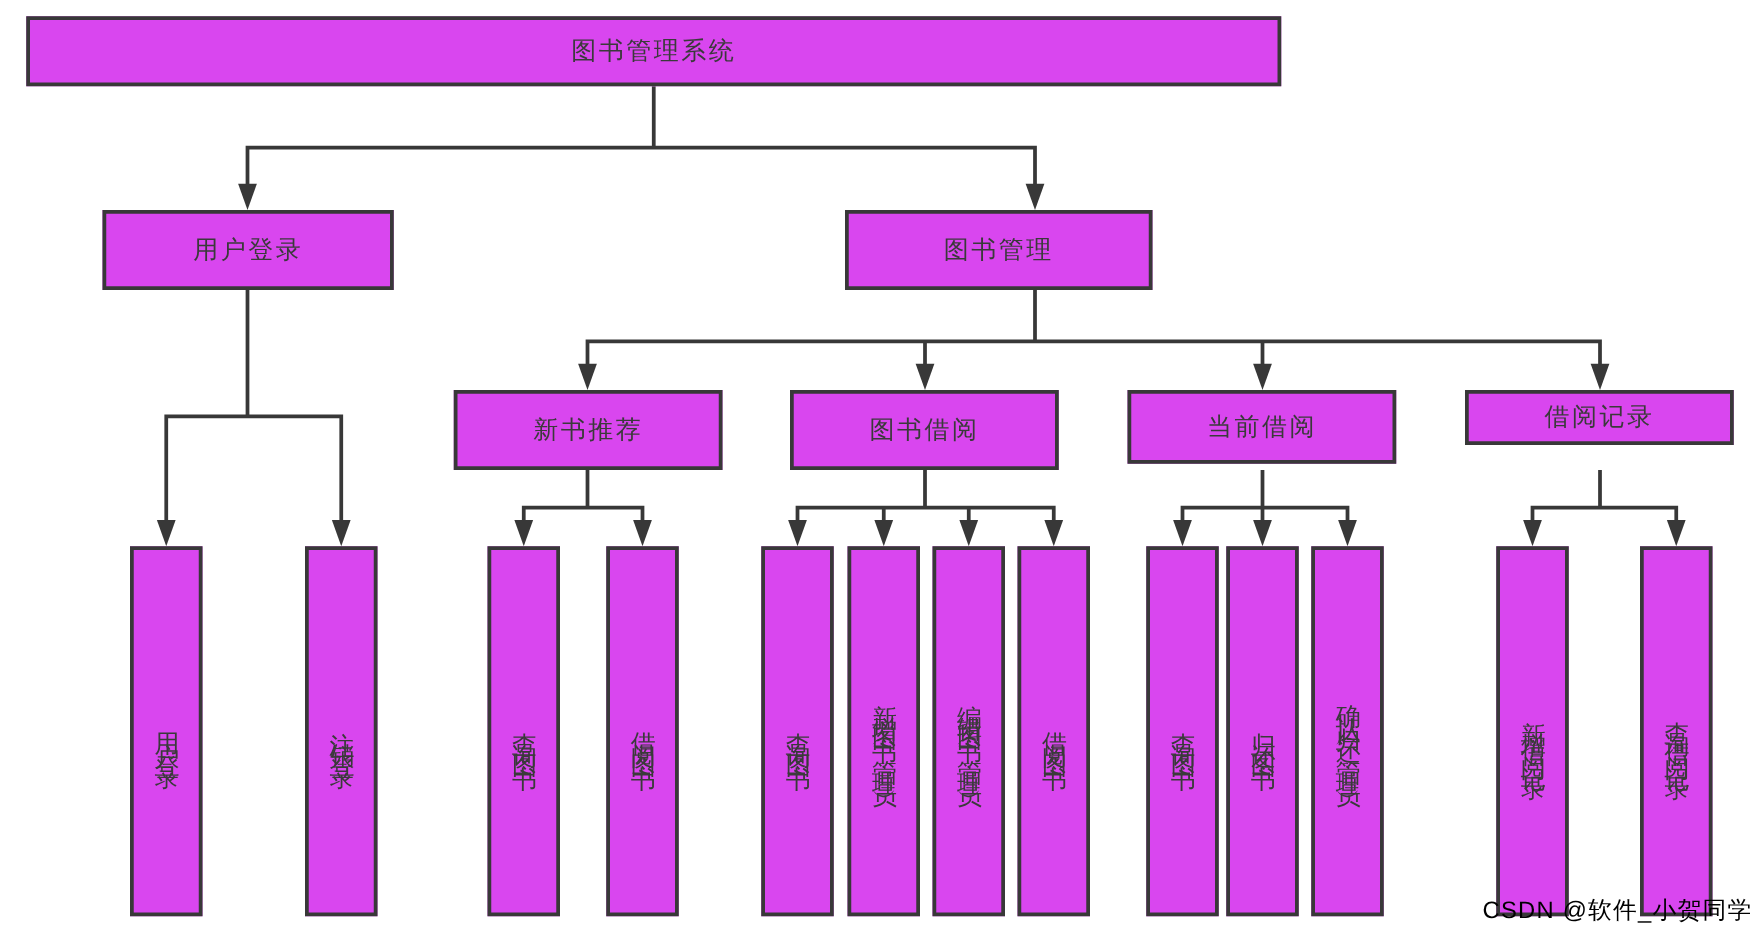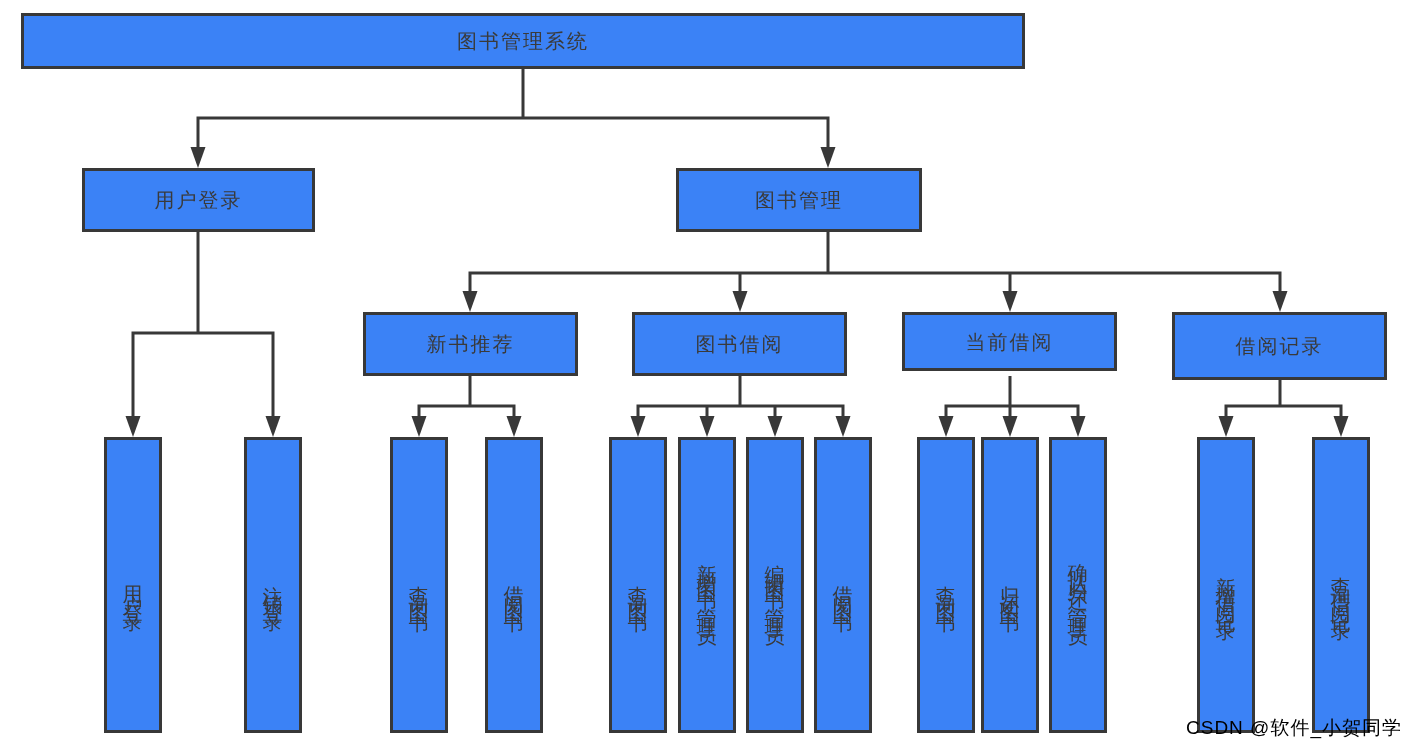--- a/index.html
+++ b/index.html
@@ -8,21 +8,21 @@
     width:1405px;height:747px;
     background:#ffffff;
     font-family:"Liberation Sans","DejaVu Sans",sans-serif;
     overflow:hidden;
   }
   #connectors{position:absolute;left:0;top:0;width:1405px;height:747px;}
   .node{
     position:absolute;
     box-sizing:border-box;
     border:3px solid #383838;
-    background:#3b82f6;
+    background:#d946ef;
     display:flex;
     align-items:center;
     justify-content:center;
     color:#3a3a3a;
     font-size:20px;
     letter-spacing:2px;
     text-align:center;
     line-height:1.2;
   }
   .leaf{
@@ -88,21 +88,21 @@
   </svg>
 
   <div class="node" style="left:21px;top:13px;width:1004px;height:56px;">图书管理系统</div>
 
   <div class="node" style="left:82px;top:168px;width:233px;height:64px;">用户登录</div>
   <div class="node" style="left:676px;top:168px;width:246px;height:64px;text-align:right;">图书管理</div>
 
   <div class="node" style="left:363px;top:312px;width:215px;height:64px;">新书推荐</div>
   <div class="node" style="left:632px;top:312px;width:215px;height:64px;">图书借阅</div>
   <div class="node" style="left:902px;top:312px;width:215px;height:59px;">当前借阅</div>
-  <div class="node" style="left:1172px;top:312px;width:215px;height:68px;">借阅记录</div>
+  <div class="node" style="left:1172px;top:312px;width:215px;height:44px;">借阅记录</div>
 
   <div class="node leaf" style="left:104px;top:437px;width:58px;height:296px;">用户登录</div>
   <div class="node leaf" style="left:244px;top:437px;width:58px;height:296px;">注销登录</div>
 
   <div class="node leaf" style="left:390px;top:437px;width:58px;height:296px;">查询图书</div>
   <div class="node leaf" style="left:485px;top:437px;width:58px;height:296px;">借阅图书</div>
 
   <div class="node leaf" style="left:609px;top:437px;width:58px;height:296px;">查询图书</div>
   <div class="node leaf" style="left:678px;top:437px;width:58px;height:296px;">新增图书（管理员）</div>
   <div class="node leaf" style="left:746px;top:437px;width:58px;height:296px;">编辑图书（管理员）</div>

